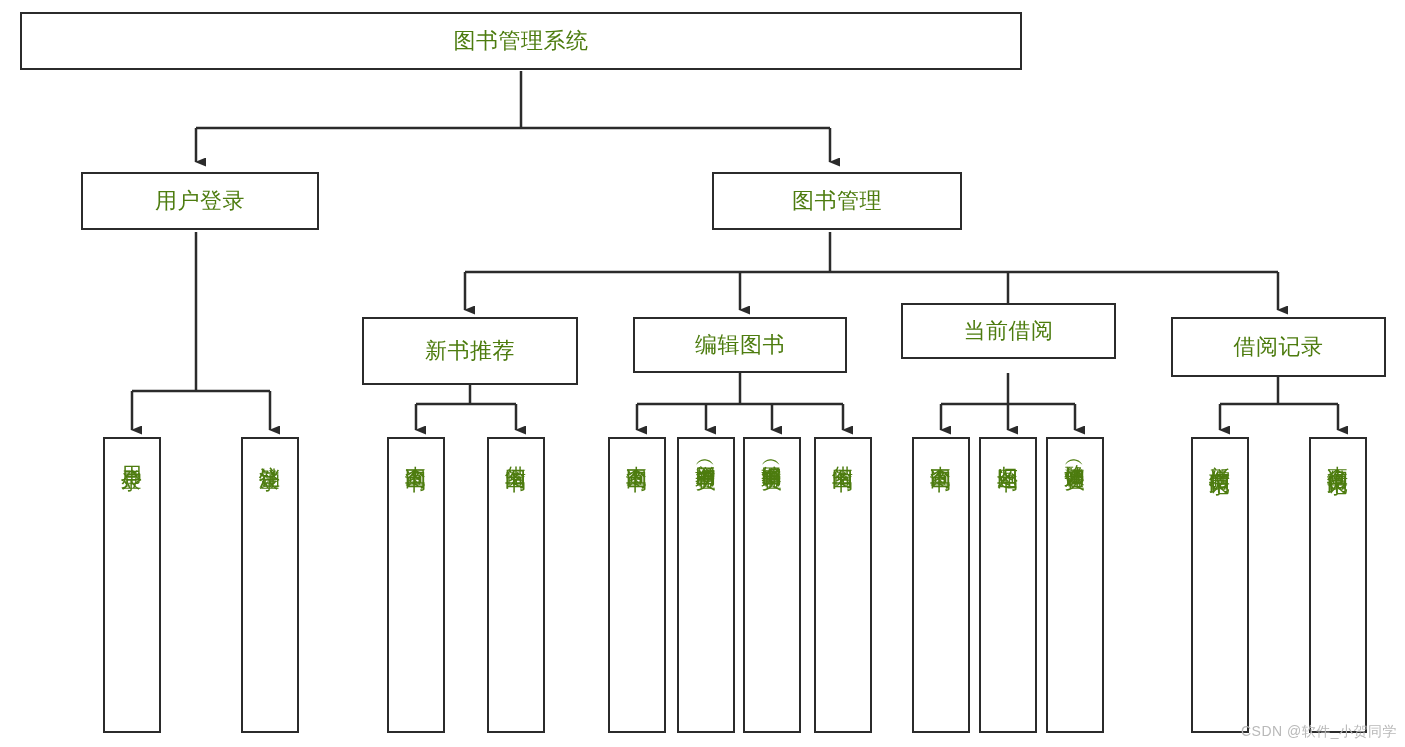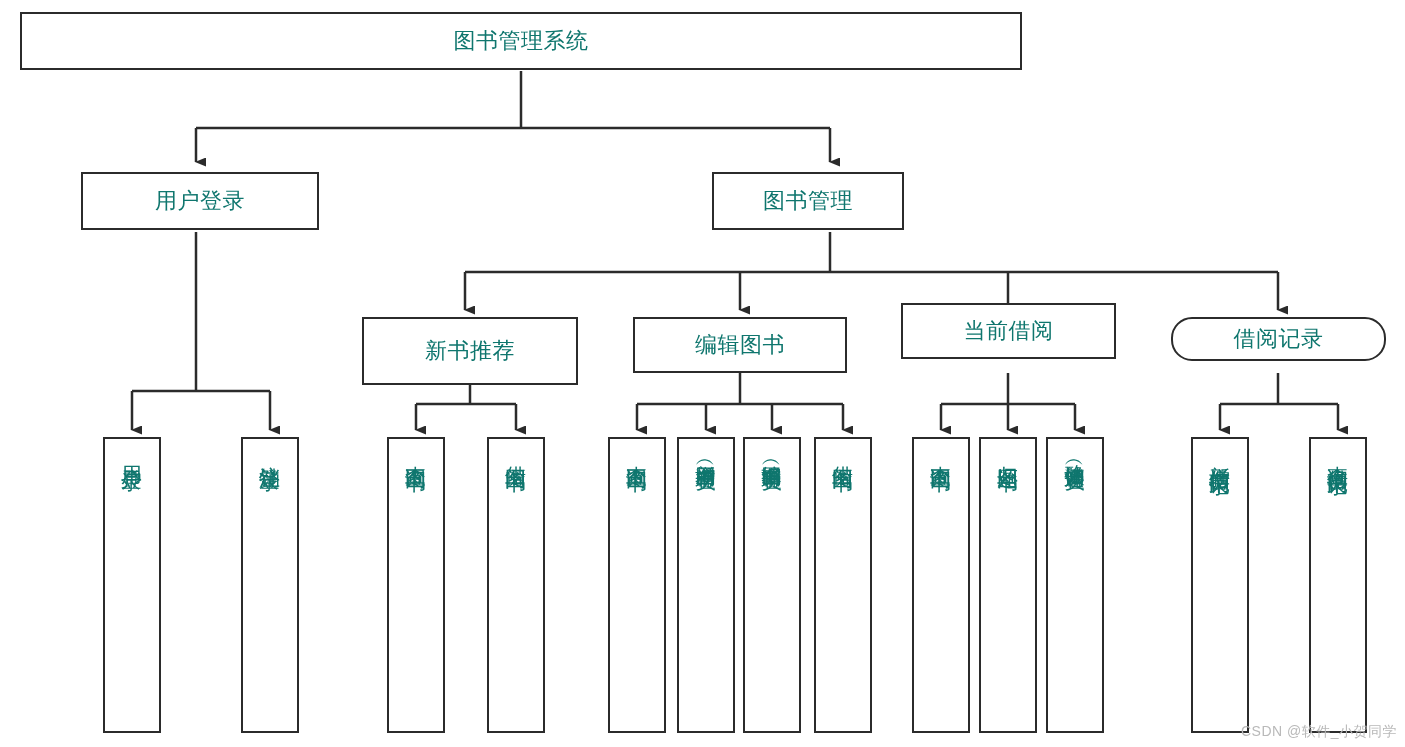--- a/index.html
+++ b/index.html
@@ -30,21 +30,21 @@
     position: absolute;
     box-sizing: border-box;
     background: #ffffff;
     border: 2.5px solid #2b2b2b;
     display: flex;
     align-items: center;
     justify-content: center;
     z-index: 2;
   }
   .node-label {
-    color: #0f766e;
+    color: #4d7c0f;
     text-align: center;
     line-height: 1.12;
     letter-spacing: 0.5px;
   }
   .node.horiz .node-label {
     font-size: 22px;
     white-space: nowrap;
   }
   .node.vert {
     align-items: flex-start;
@@ -146,37 +146,37 @@
   </svg>
 
   <div class="node horiz" style="left:20px; top:12px; width:1002px; height:58px;">
     <span class="node-label">图书管理系统</span>
   </div>
 
   <div class="node horiz" style="left:81px; top:172px; width:238px; height:58px;">
     <span class="node-label">用户登录</span>
   </div>
 
-  <div class="node horiz" style="left:712px; top:172px; width:192px; height:58px;">
+  <div class="node horiz" style="left:712px; top:172px; width:250px; height:58px;">
     <span class="node-label">图书管理</span>
   </div>
 
   <div class="node horiz" style="left:362px; top:317px; width:216px; height:68px;">
     <span class="node-label">新书推荐</span>
   </div>
 
   <div class="node horiz" style="left:633px; top:317px; width:214px; height:56px;">
     <span class="node-label">编辑图书</span>
   </div>
 
   <div class="node horiz" style="left:901px; top:303px; width:215px; height:56px;">
     <span class="node-label">当前借阅</span>
   </div>
 
-  <div class="node horiz" style="left:1171px; top:317px; width:215px; height:44px;border-radius:21px;">
+  <div class="node horiz" style="left:1171px; top:317px; width:215px; height:60px;">
     <span class="node-label">借阅记录</span>
   </div>
 
   <div class="node vert" style="left:103px; top:437px; width:58px; height:296px;">
     <span class="node-label">用户登录</span>
   </div>
   <div class="node vert" style="left:241px; top:437px; width:58px; height:296px;">
     <span class="node-label">注销登录</span>
   </div>
 

